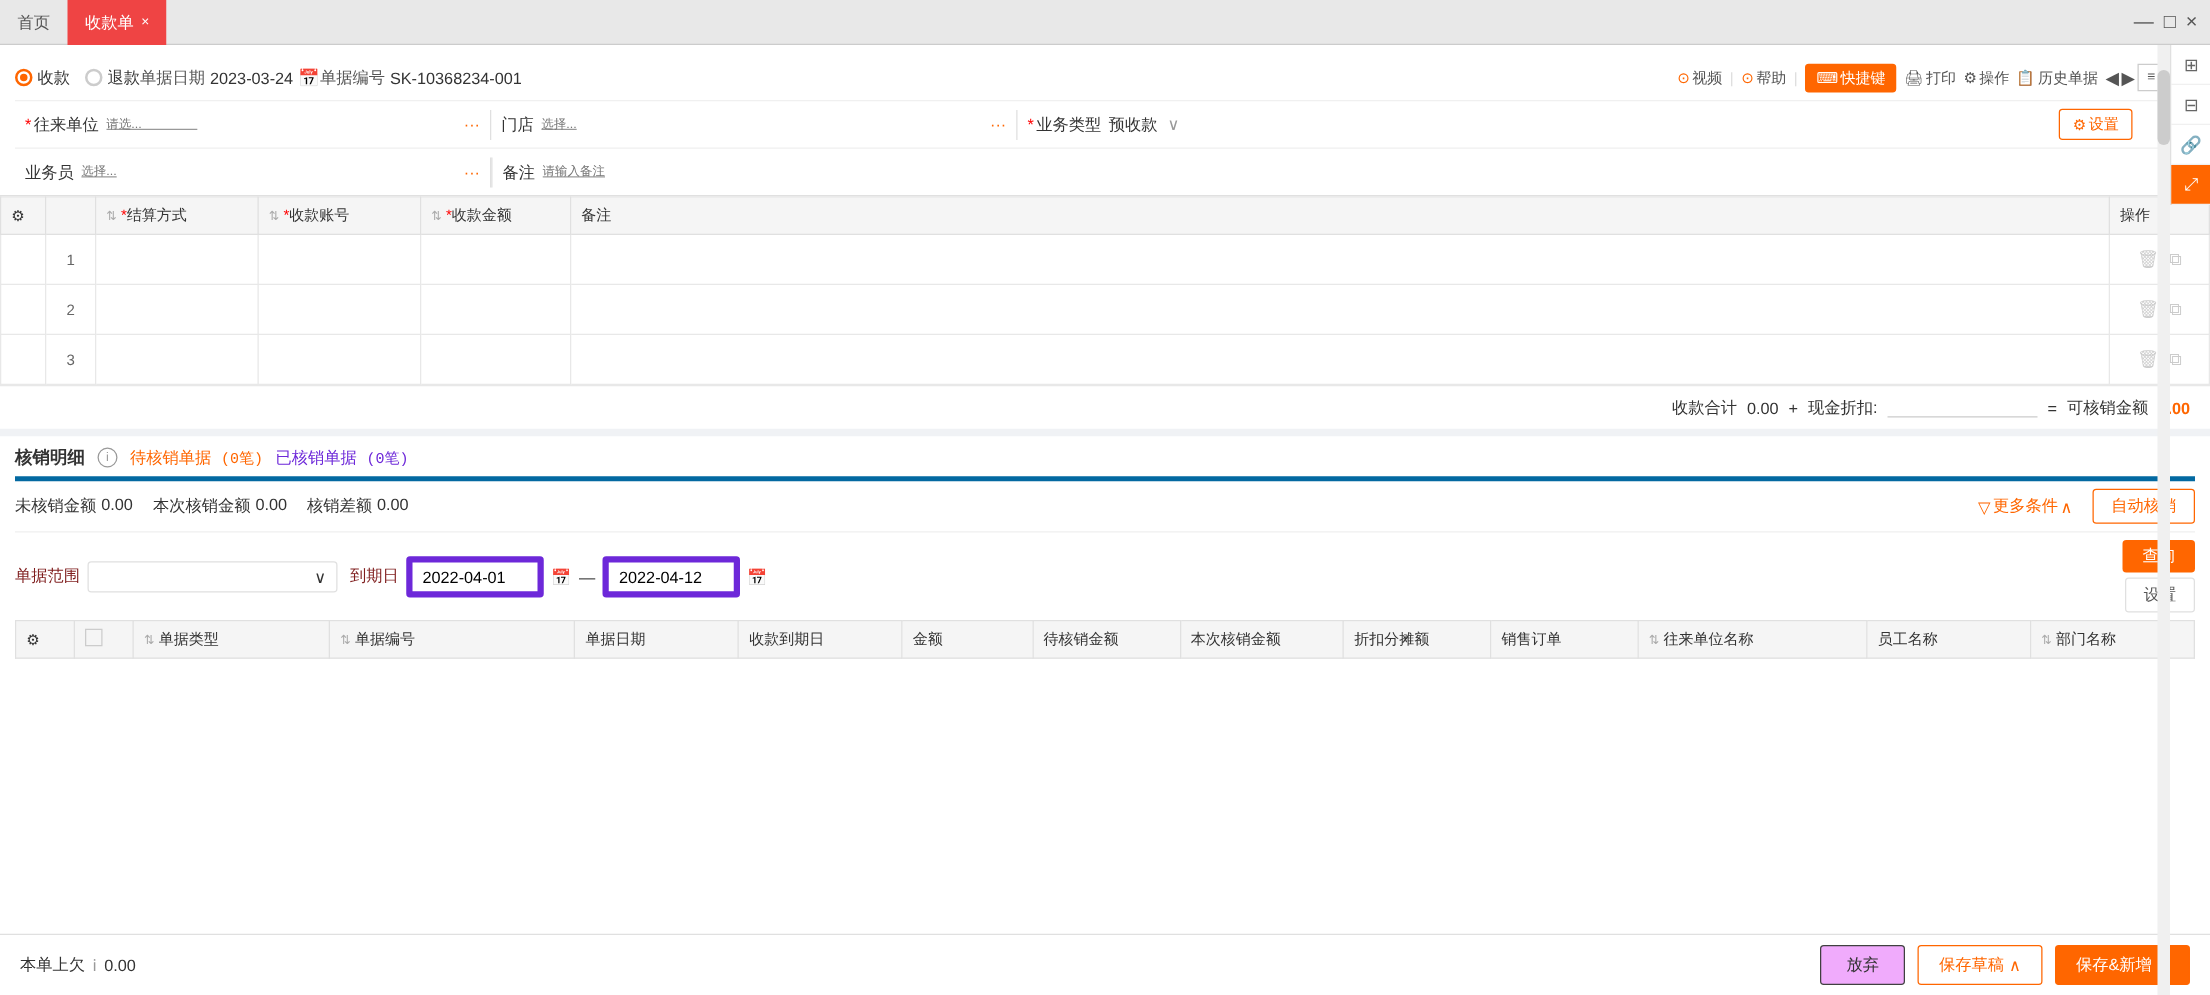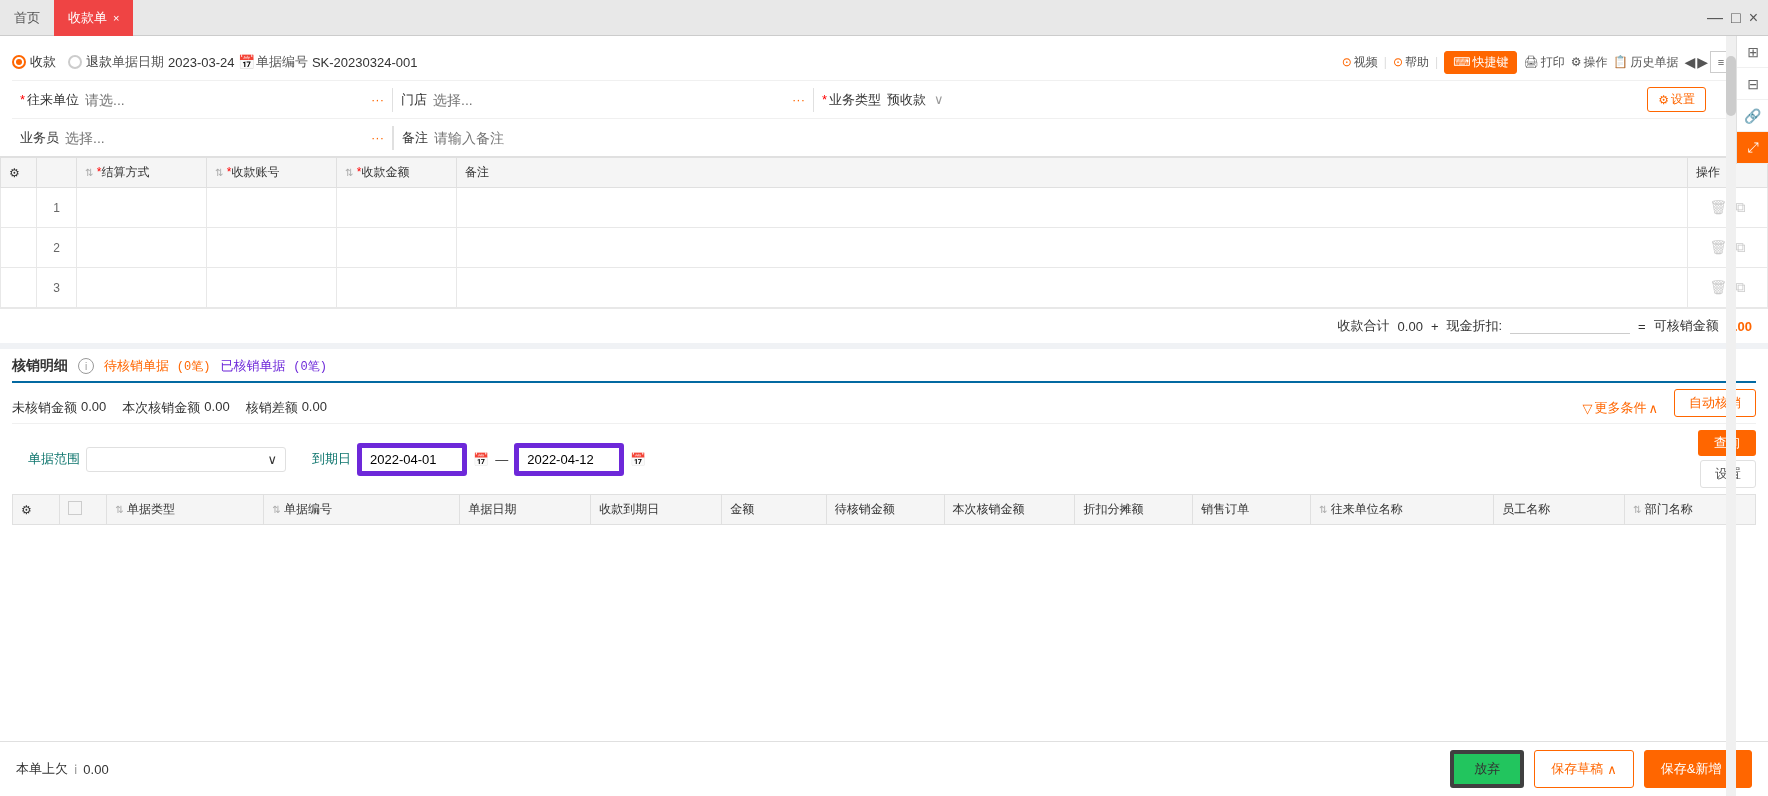--- a/index.html
+++ b/index.html
@@ -36,21 +36,21 @@
     .toolbar-btn { padding: 2px 8px; border: 1px solid #ccc; border-radius: 3px; background: #fff; cursor: pointer; font-size: 12px; display: flex; align-items: center; gap: 2px; }
     .view-icons { display: flex; gap: 2px; }
     .view-icon { width: 22px; height: 22px; border: 1px solid #ccc; display: flex; align-items: center; justify-content: center; cursor: pointer; font-size: 11px; }
     .view-icon.active { background: #f60; color: #fff; border-color: #f60; }
 
     
     .row2 { display: flex; align-items: center; height: 38px; gap: 0; border-top: 1px solid #f0f0f0; }
     .form-field { display: flex; align-items: center; flex: 1; min-width: 0; padding: 0 8px; }
     .form-field .req { color: red; margin-right: 2px; }
     .form-field .label { color: #333; white-space: nowrap; margin-right: 6px; }
-    .form-field input { flex: 1; border: none; outline: none; font-size: 14px; color: #999; min-width: 0; }
+    .form-field input { flex: 1; border: none; outline: none; font-size: 10px; color: #999; min-width: 0; text-decoration: underline; }
     .form-field .dots { color: #f60; margin-left: 4px; cursor: pointer; }
     .form-field-divider { width: 1px; height: 24px; background: #e0e0e0; }
     .settings-btn { padding: 3px 10px; border: 1px solid #f60; border-radius: 3px; color: #f60; cursor: pointer; background: #fff; font-size: 12px; display: flex; align-items: center; gap: 2px; }
 
     
     .row3 { display: flex; align-items: center; height: 38px; gap: 0; border-top: 1px solid #f0f0f0; }
 
     
     .table-section { flex: none; overflow: auto; }
     .data-table { width: 100%; border-collapse: collapse; table-layout: fixed; }
@@ -72,45 +72,45 @@
 
     
     .hexiao-section { background: #fff; border-top: 6px solid #f0f2f5; padding: 8px 12px 0 12px; flex: 1; display: flex; flex-direction: column; overflow: hidden; }
     .hexiao-title { display: flex; align-items: center; gap: 10px; margin-bottom: 6px; }
     .hexiao-title .title-text { font-size: 14px; font-weight: bold; color: #333; }
     .hexiao-title .info-icon { width: 16px; height: 16px; border-radius: 50%; border: 1px solid #999; display: flex; align-items: center; justify-content: center; font-size: 10px; color: #999; cursor: pointer; }
     .hexiao-tabs { display: flex; gap: 10px; }
     .hexiao-tab { font-size: 13px; color: #f60; cursor: pointer; font-family: Liberation Mono, monospace; }
     .hexiao-tab .count { font-size: 12px; }
 
-    .hexiao-stats { display: flex; align-items: flex-end; gap: 16px; padding: 6px 0; font-size: 13px; color: #333; border-top: 2px solid #0369a1; }
+    .hexiao-stats { display: flex; align-items: center; gap: 16px; padding: 6px 0; font-size: 13px; color: #333; border-top: 4px solid #0369a1; }
     .hexiao-stats .stat-item { display: flex; gap: 4px; }
     .hexiao-stats .more-btn { margin-left: auto; color: #f60; cursor: pointer; display: flex; align-items: center; gap: 2px; font-size: 13px; }
     .hexiao-stats .auto-btn { padding: 4px 14px; background: #fff; border: 1px solid #f60; color: #f60; border-radius: 3px; cursor: pointer; font-size: 13px; }
 
     .hexiao-filter { display: flex; align-items: center; gap: 10px; padding: 6px 0; border-top: 1px solid #f0f0f0; }
     .filter-field { display: flex; align-items: center; gap: 6px; }
-    .filter-field label { color: #0f766e; white-space: nowrap; font-size: 13px; margin-left: 16px; }
+    .filter-field label { color: #7f1d1d; white-space: nowrap; font-size: 13px; }
     .filter-field .select-box { width: 200px; padding: 4px 8px; border: 1px solid #e0e0e0; border-radius: 3px; font-size: 13px; display: flex; align-items: center; justify-content: space-between; cursor: pointer; }
     .filter-field input[type=text] { padding: 4px 8px; border: 5px solid #6d28d9; border-radius: 3px; font-size: 13px; width: 110px; }
     .filter-field .cal-icon { color: #999; cursor: pointer; }
     .filter-dash { color: #333; }
     .query-btn { padding: 4px 16px; background: #f60; color: #fff; border: none; border-radius: 3px; cursor: pointer; font-size: 13px; }
     .setting-btn2 { padding: 4px 14px; background: #fff; border: 1px solid #e0e0e0; border-radius: 3px; cursor: pointer; font-size: 13px; color: #555; }
     .filter-right { margin-left: auto; display: flex; flex-direction: column; gap: 4px; align-items: flex-end; }
 
     .hexiao-table-wrap { flex: 1; overflow: auto; }
     .hexiao-table { width: 100%; border-collapse: collapse; table-layout: fixed; }
     .hexiao-table th { background: #f5f5f5; border: 1px solid #e0e0e0; padding: 6px 8px; font-weight: normal; color: #333; text-align: left; font-size: 12px; white-space: nowrap; }
 
     
     .bottom-bar { display: flex; align-items: center; padding: 8px 16px; background: #fff; border-top: 1px solid #e0e0e0; gap: 12px; min-height: 44px; }
     .bottom-bar .left { display: flex; align-items: center; gap: 6px; font-size: 13px; color: #333; }
     .bottom-bar .right { margin-left: auto; display: flex; gap: 10px; }
-    .btn-discard { padding: 6px 20px; background: #22c55e; border: 4px solid #404040; border-radius: 3px; cursor: pointer; font-size: 13px; color: #333; }
+    .btn-discard { padding: 6px 20px; background: #f0abfc; border: 1px solid #404040; border-radius: 3px; cursor: pointer; font-size: 13px; color: #333; }
     .btn-save-draft { padding: 6px 16px; background: #fff; border: 1px solid #f60; border-radius: 3px; cursor: pointer; font-size: 13px; color: #f60; display: flex; align-items: center; gap: 4px; }
     .btn-save-new { padding: 6px 16px; background: #f60; border: 1px solid #f60; border-radius: 3px; cursor: pointer; font-size: 13px; color: #fff; display: flex; align-items: center; gap: 4px; }
 
     
     .right-panel { position: absolute; right: 0; top: 36px; width: 32px; display: flex; flex-direction: column; background: #fff; border-left: 1px solid #e0e0e0; z-index: 10; }
     .right-panel-icon { width: 32px; height: 32px; display: flex; align-items: center; justify-content: center; cursor: pointer; border-bottom: 1px solid #f0f0f0; font-size: 14px; color: #666; }
     .right-panel-icon.active { background: #f60; color: #fff; }
 
     .scroll-bar-area { position: absolute; right: 32px; top: 36px; width: 10px; background: #f0f0f0; height: calc(796px - 36px); }
     .scroll-thumb { width: 10px; height: 60px; background: #ccc; border-radius: 5px; margin-top: 20px; }
@@ -158,21 +158,21 @@
         </div>
 
         <div class="field-group">
           <span class="field-label">单据日期</span>
           <span class="field-value">2023-03-24</span>
           <span class="icon-btn">📅</span>
         </div>
 
         <div class="field-group">
           <span class="field-label">单据编号</span>
-          <span class="field-value">SK-20230324-001</span>
+          <span class="field-value">SK-10368234-001</span>
         </div>
 
         <div class="toolbar-right">
           <span>
             <span style="color:#f60">⊙</span>
             <span>视频</span>
           </span>
           <span style="color:#ddd">|</span>
           <span>
             <span style="color:#f60">⊙</span>

